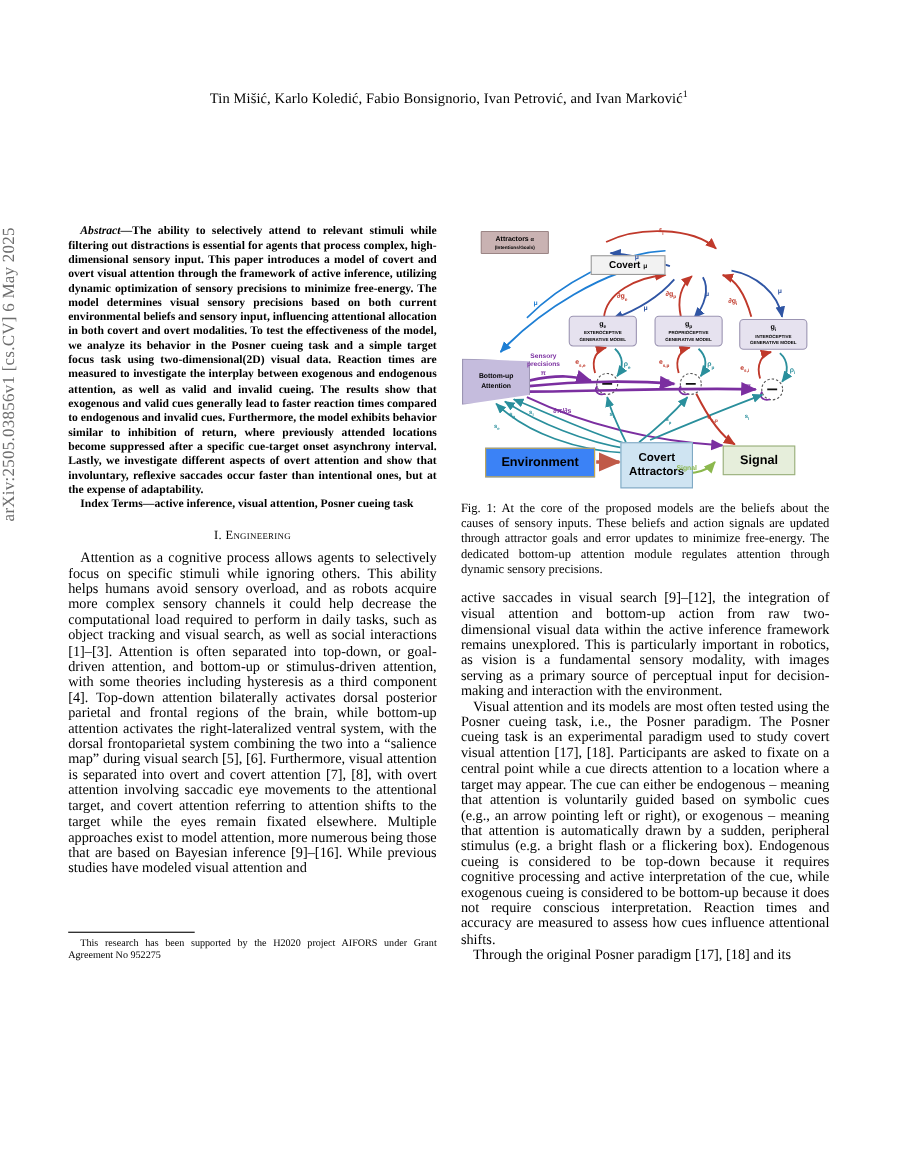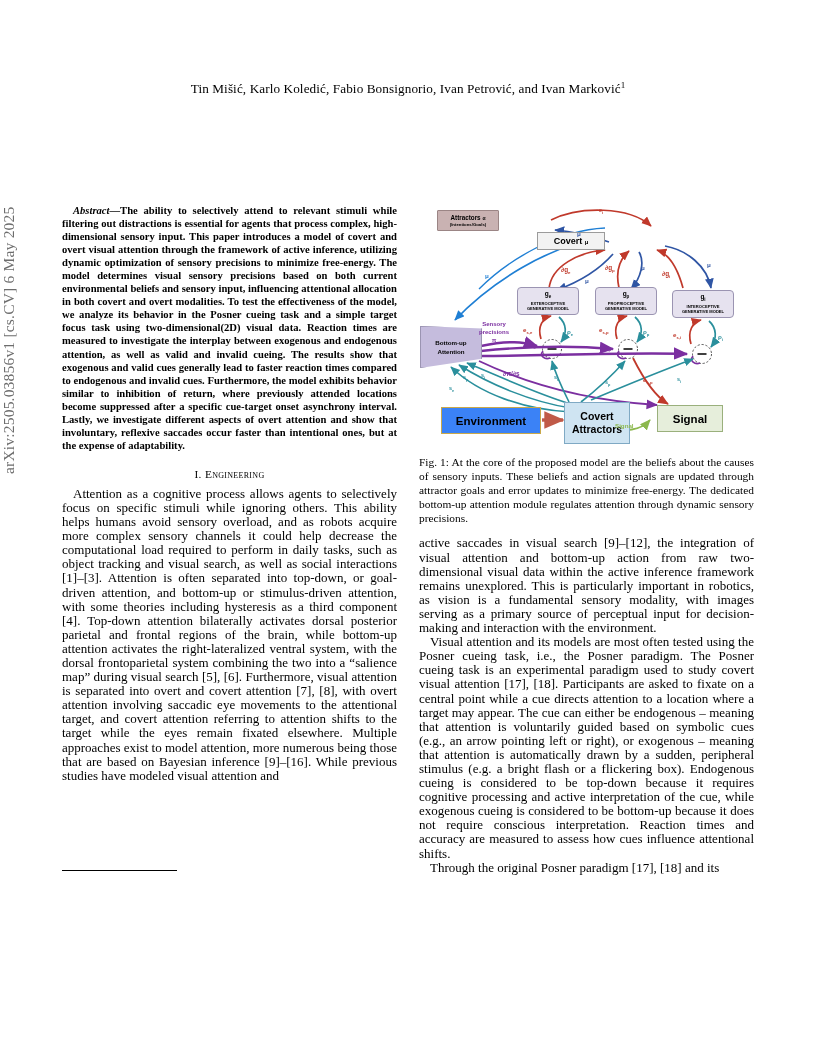--- a/index.html
+++ b/index.html
@@ -169,30 +169,32 @@
   <div id="authors">
     <span>Tin Mišić, Karlo Koledić, Fabio Bonsignorio, Ivan Petrović, and Ivan Marković</span><sup>1</sup>
   </div>
 
   <div id="cols">
 
     <div class="col" id="col-left">
 
       <p class="abstract"><span class="lead">Abstract</span><span>—</span><span>The ability to selectively attend to relevant stimuli while filtering out distractions is essential for agents that process complex, high-dimensional sensory input. This paper introduces a model of covert and overt visual attention through the framework of active inference, utilizing dynamic optimization of sensory precisions to minimize free-energy. The model determines visual sensory precisions based on both current environmental beliefs and sensory input, influencing attentional allocation in both covert and overt modalities. To test the effectiveness of the model, we analyze its behavior in the Posner cueing task and a simple target focus task using two-dimensional(2D) visual data. Reaction times are measured to investigate the interplay between exogenous and endogenous attention, as well as valid and invalid cueing. The results show that exogenous and valid cues generally lead to faster reaction times compared to endogenous and invalid cues. Furthermore, the model exhibits behavior similar to inhibition of return, where previously attended locations become suppressed after a specific cue-target onset asynchrony interval. Lastly, we investigate different aspects of overt attention and show that involuntary, reflexive saccades occur faster than intentional ones, but at the expense of adaptability.</span></p>
 
+      <p class="idxterms"><span class="lead">Index Terms</span><span>—</span><span>active inference, visual attention, Posner cueing task</span></p>
 
       <h2 class="section">
         <span>I.</span>
         <span>Engineering</span>
       </h2>
 
       <p class="indent">Attention as a cognitive process allows agents to selectively focus on specific stimuli while ignoring others. This ability helps humans avoid sensory overload, and as robots acquire more complex sensory channels it could help decrease the computational load required to perform in daily tasks, such as object tracking and visual search, as well as social interactions [1]–[3]. Attention is often separated into top-down, or goal-driven attention, and bottom-up or stimulus-driven attention, with some theories including hysteresis as a third component [4]. Top-down attention bilaterally activates dorsal posterior parietal and frontal regions of the brain, while bottom-up attention activates the right-lateralized ventral system, with the dorsal frontoparietal system combining the two into a “salience map” during visual search [5], [6]. Furthermore, visual attention is separated into overt and covert attention [7], [8], with overt attention involving saccadic eye movements to the attentional target, and covert attention referring to attention shifts to the target while the eyes remain fixated elsewhere. Multiple approaches exist to model attention, more numerous being those that are based on Bayesian inference [9]–[16]. While previous studies have modeled visual attention and</p>
 
       <div id="footnote">
         <div class="rule"></div>
+        <p class="fn1">This research has been supported by the H2020 project AIFORS under Grant Agreement No 952275</p>
       </div>
     </div>
 
     <div class="col" id="col-right">
 
       <div id="figure-block">
         <div id="fig-canvas">
 
           <svg width="335" height="242" viewBox="0 0 335 242">
             <defs>
@@ -416,21 +418,21 @@
             <span>s</span><sub style="font-size:3.8px">i</sub>
           </div>
 
           <div class="glab" style="left:224px; top:172px; font-size:6.2px; font-weight:bold; color:#c0392b;">
             <span>e</span><sub style="font-size:4.2px">s,p</sub>
           </div>
 
           <div class="glab" style="left:196px; top:218px; font-size:6.2px; font-weight:bold; color:#8cb84e;">Signal</div>
         </div>
 
-        <p id="fig-caption"><span>Fig. 1:</span> <span>At the core of the proposed model are the beliefs about the causes of sensory inputs. These beliefs and action signals are updated through attractor goals and error updates to minimize free-energy. The dedicated bottom-up attention module regulates attention through dynamic sensory precisions.</span></p>
+        <p id="fig-caption"><span>Fig. 1:</span> <span>At the core of the proposed models are the beliefs about the causes of sensory inputs. These beliefs and action signals are updated through attractor goals and error updates to minimize free-energy. The dedicated bottom-up attention module regulates attention through dynamic sensory precisions.</span></p>
       </div>
 
       <p style="margin-top:11px;">active saccades in visual search [9]–[12], the integration of visual attention and bottom-up action from raw two-dimensional visual data within the active inference framework remains unexplored. This is particularly important in robotics, as vision is a fundamental sensory modality, with images serving as a primary source of perceptual input for decision-making and interaction with the environment.</p>
       <p class="indent">Visual attention and its models are most often tested using the Posner cueing task, i.e., the Posner paradigm. The Posner cueing task is an experimental paradigm used to study covert visual attention [17], [18]. Participants are asked to fixate on a central point while a cue directs attention to a location where a target may appear. The cue can either be endogenous – meaning that attention is voluntarily guided based on symbolic cues (e.g., an arrow pointing left or right), or exogenous – meaning that attention is automatically drawn by a sudden, peripheral stimulus (e.g. a bright flash or a flickering box). Endogenous cueing is considered to be top-down because it requires cognitive processing and active interpretation of the cue, while exogenous cueing is considered to be bottom-up because it does not require conscious interpretation. Reaction times and accuracy are measured to assess how cues influence attentional shifts.</p>
       <p class="indent">Through the original Posner paradigm [17], [18] and its</p>
     </div>
   </div>
 </div>
 
 </body></html>

